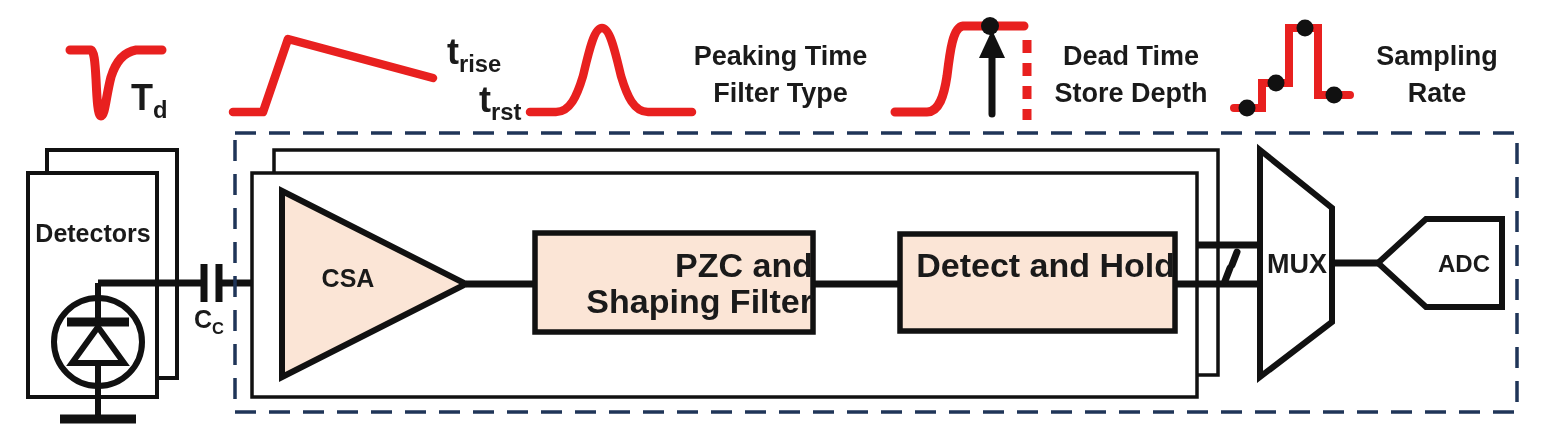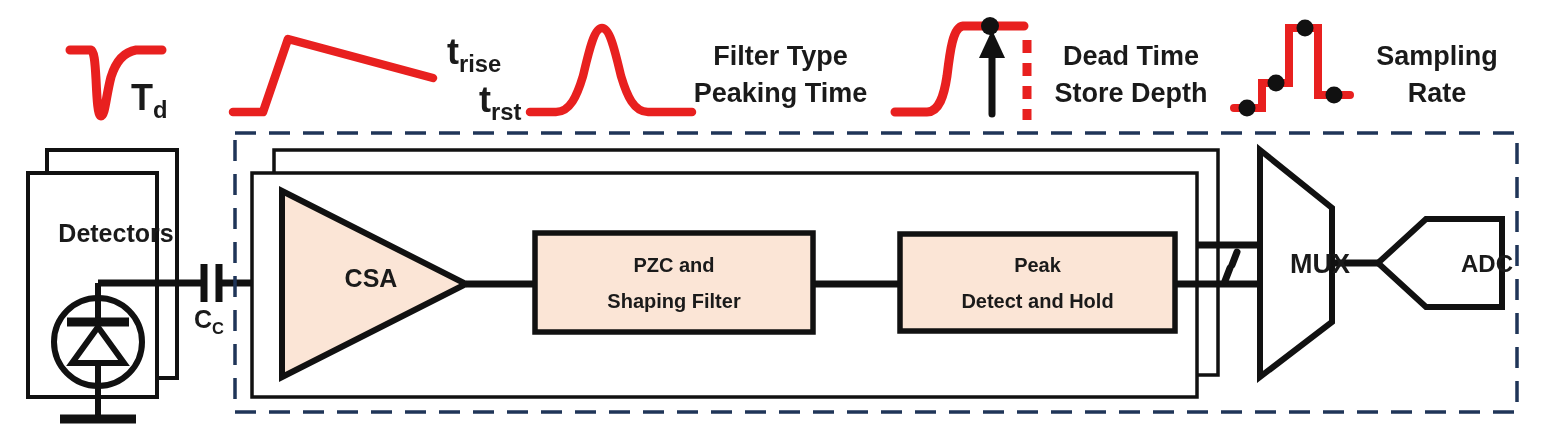--- a/index.html
+++ b/index.html
@@ -9,22 +9,22 @@
     background:#ffffff;
     font-family:"Liberation Sans", sans-serif;
     font-weight:bold;
     color:#1a1a1a;
     overflow:hidden;
   }
   .art{position:absolute;left:0;top:0;}
   .lbl{position:absolute;white-space:nowrap;font-size:36px;line-height:1.1;}
   .lbl sub{font-size:0.66em;font-weight:bold;}
   .lbl2{position:absolute;text-align:center;font-size:27px;line-height:37px;}
-  .blk-lbl{position:absolute;text-align:center;font-size:20px;line-height:36px;}
-  .one-line{position:absolute;text-align:center;font-size:25px;line-height:25px;margin-left:23px;}
+  .blk-lbl{position:absolute;text-align:right;font-size:34px;line-height:36px;}
+  .one-line{position:absolute;text-align:center;font-size:25px;line-height:25px;}
 </style>
 </head>
 <body>
 
 <div class="page">
 
   <svg class="art" width="1542" height="446" viewBox="0 0 1542 446">
 
     <g stroke="#111111" fill="none">
 
@@ -102,22 +102,22 @@
     </g>
   </svg>
 
   <div class="lbl" style="left:131px;top:78px;text-align:center;"><span>T</span><sub>d</sub></div>
 
   <div class="lbl" style="left:447px;top:32px;"><span>t</span><sub>rise</sub></div>
 
   <div class="lbl" style="left:451px;top:80px;margin-left:28px;"><span>t</span><sub>rst</sub></div>
 
   <div class="lbl2" style="left:678px;top:38px;width:205px;">
+    <div>Peaking Time</div>
     <div>Filter Type</div>
-    <div>Peaking Time</div>
   </div>
 
   <div class="lbl2" style="left:1040px;top:38px;width:182px;">
     <div>Dead Time</div>
     <div>Store Depth</div>
   </div>
 
   <div class="lbl2" style="left:1356px;top:38px;width:162px;">
     <div>Sampling</div>
     <div>Rate</div>
@@ -128,21 +128,20 @@
   <div class="lbl" style="left:194px;top:306px;font-size:25px;"><span>C</span><sub>C</sub></div>
 
   <div class="one-line" style="left:298px;top:266px;width:100px;">CSA</div>
 
   <div class="blk-lbl" style="left:535px;top:247px;width:278px;">
     <div>PZC and</div>
     <div>Shaping Filter</div>
   </div>
 
   <div class="blk-lbl" style="left:900px;top:247px;width:275px;">
-    <div>Peak</div>
     <div>Detect and Hold</div>
   </div>
 
   <div class="one-line" style="left:1262px;top:252px;width:70px;font-size:27px;">MUX</div>
 
   <div class="one-line" style="left:1426px;top:251px;width:76px;font-size:24px;">ADC</div>
 
 </div>
 
 </body></html>

